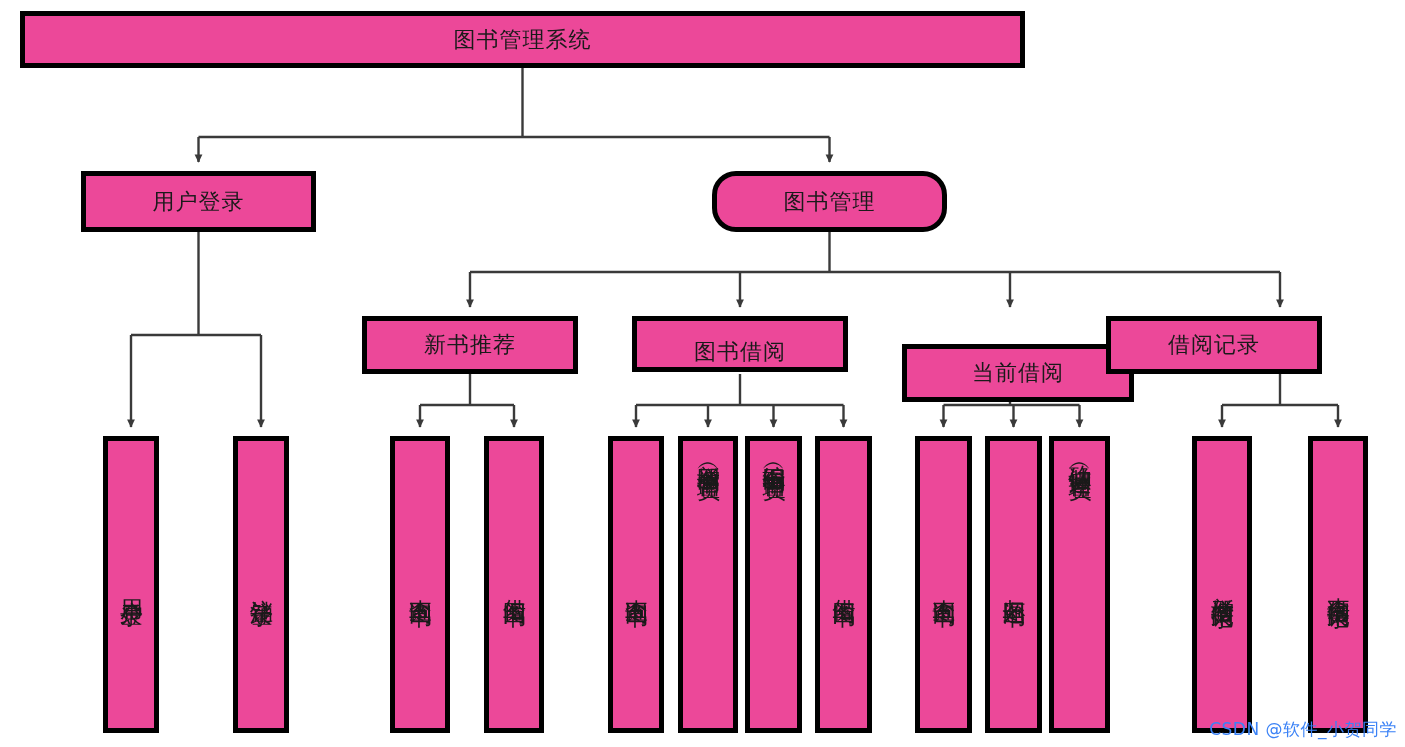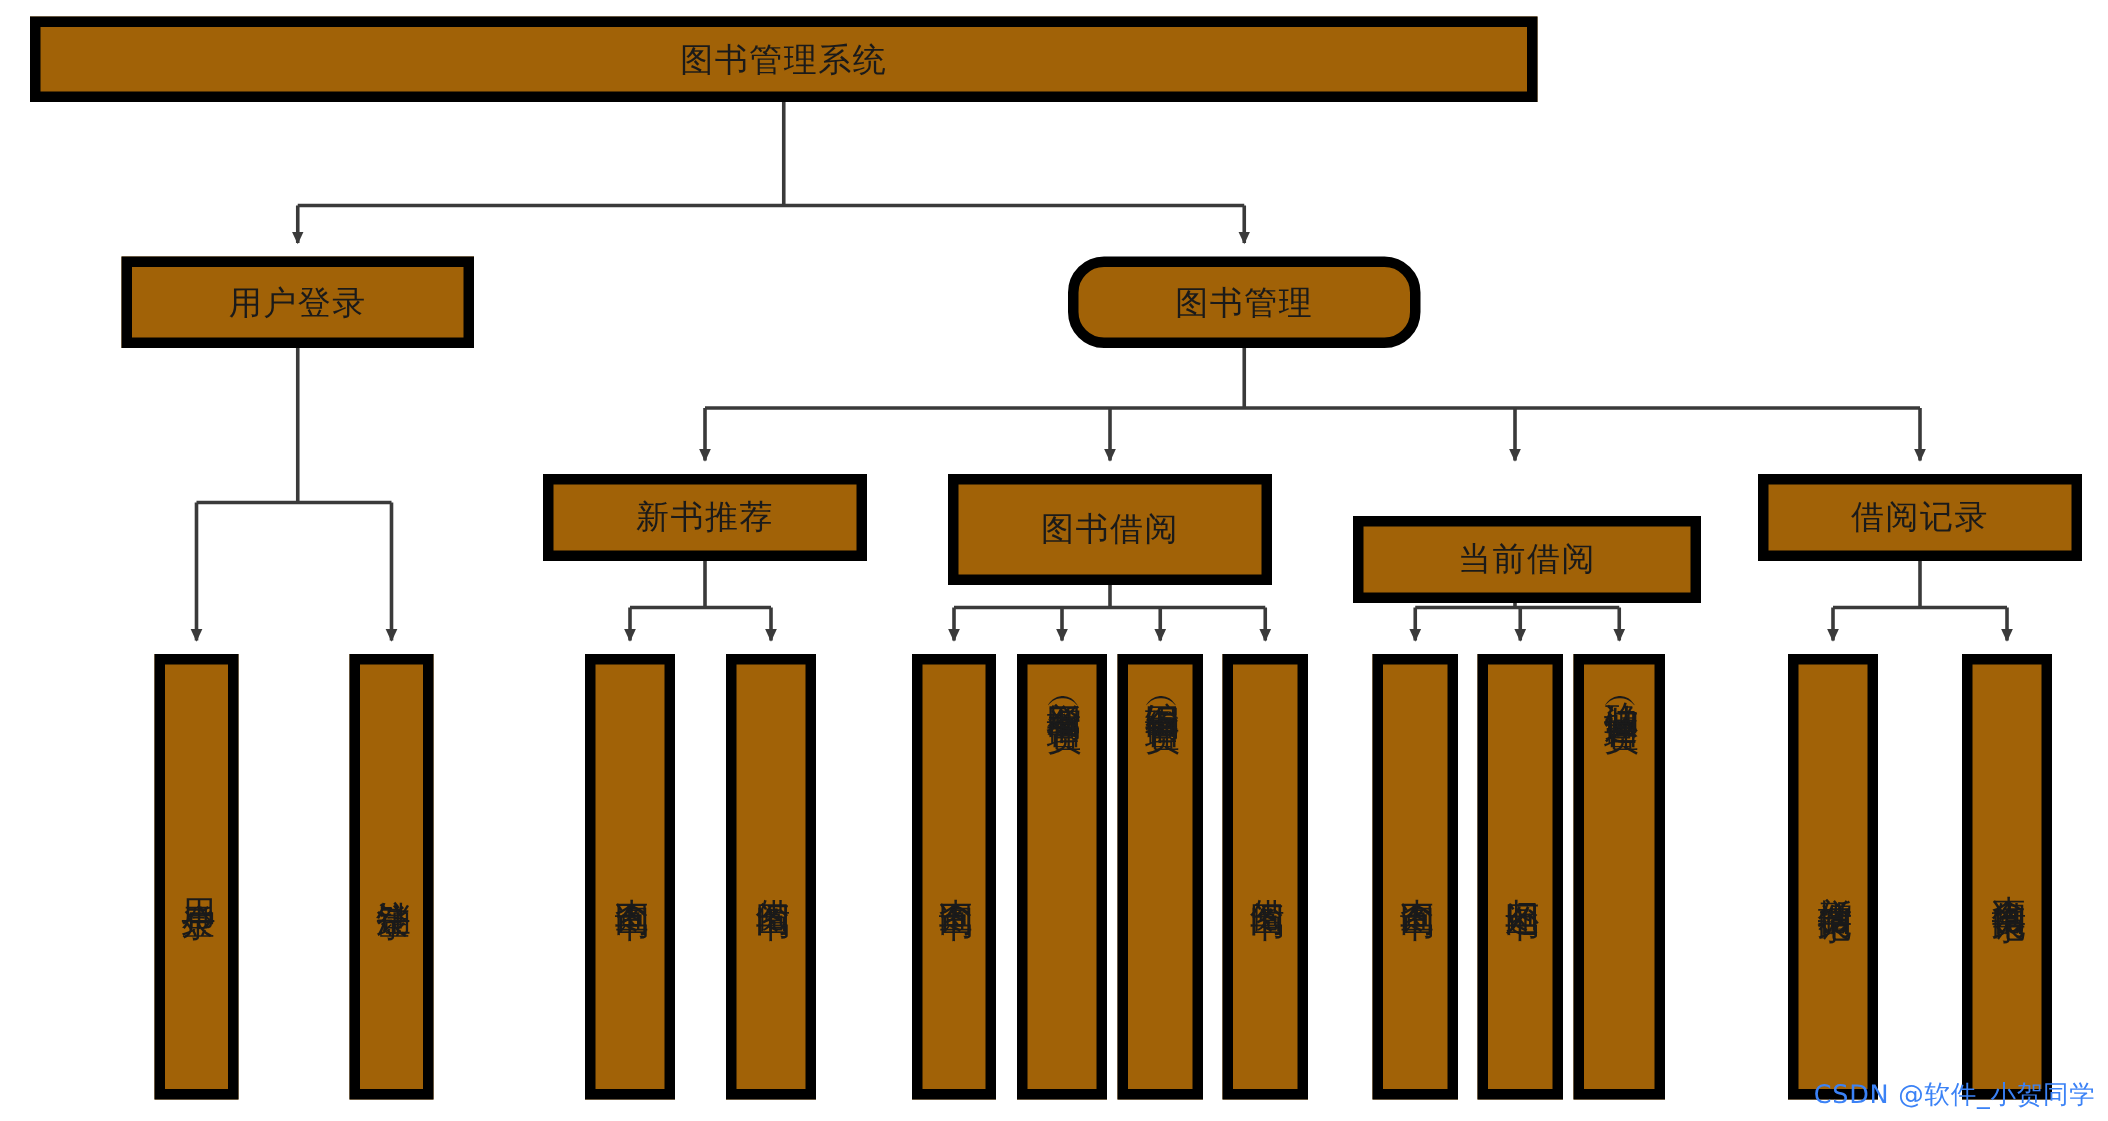--- a/index.html
+++ b/index.html
@@ -21,22 +21,22 @@
     position: absolute;
     left: 0;
     top: 0;
     width: 1405px;
     height: 747px;
     pointer-events: none;
   }
   .node {
     position: absolute;
     box-sizing: border-box;
-    background: #a16207;
-    border: 7px solid #000000;
+    background: #ec4899;
+    border: 5px solid #000000;
     display: flex;
     align-items: center;
     justify-content: center;
     color: #1a1a1a;
   }
   .node.horiz {
     font-size: 22px;
     letter-spacing: 1px;
   }
   .node.vert {
@@ -123,27 +123,27 @@
       </div>
       <div class="node horiz" style="left: 81px; top: 171px; width: 235px; height: 61px;">
         <span class="htext">用户登录</span>
       </div>
       <div class="node horiz" style="left: 712px; top: 171px; width: 235px; height: 61px; border-radius: 24px;">
         <span class="htext">图书管理</span>
       </div>
       <div class="node horiz" style="left: 362px; top: 316px; width: 216px; height: 58px; justify-content: center;">
         <span class="htext">新书推荐</span>
       </div>
-      <div class="node horiz" style="left: 632px; top: 316px; width: 216px; height: 74px;">
+      <div class="node horiz" style="left: 632px; top: 316px; width: 216px; height: 56px; align-items: flex-end;">
         <span class="htext">图书借阅</span>
       </div>
       <div class="node horiz" style="left: 902px; top: 316px; width: 232px; height: 58px; margin-top: 28px;">
         <span class="htext">当前借阅</span>
       </div>
-      <div class="node horiz" style="left: 1172px; top: 316px; width: 216px; height: 58px; text-align: right;">
+      <div class="node horiz" style="left: 1106px; top: 316px; width: 216px; height: 58px; text-align: right;">
         <span class="htext">借阅记录</span>
       </div>
       <div class="node vert mid" style="left: 103px; top: 436px; width: 56px; height: 297px;">
         <span class="vtext">用户登录</span>
       </div>
       <div class="node vert mid" style="left: 233px; top: 436px; width: 56px; height: 297px;">
         <span class="vtext">注销登录</span>
       </div>
       <div class="node vert mid" style="left: 390px; top: 436px; width: 60px; height: 297px;">
         <span class="vtext">查询图书</span>

